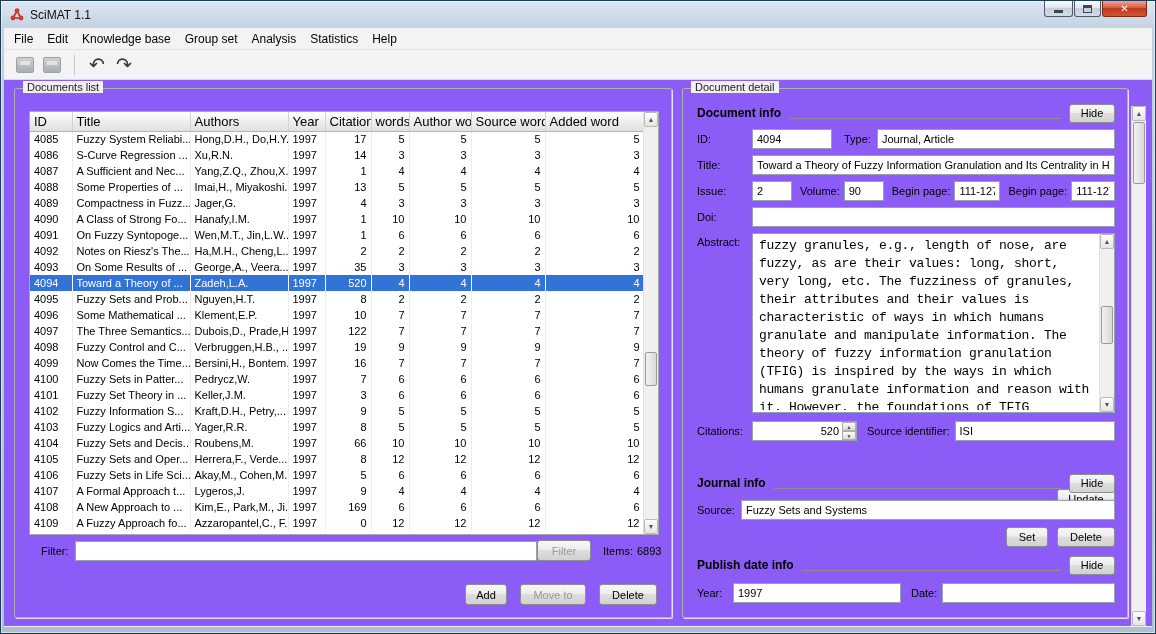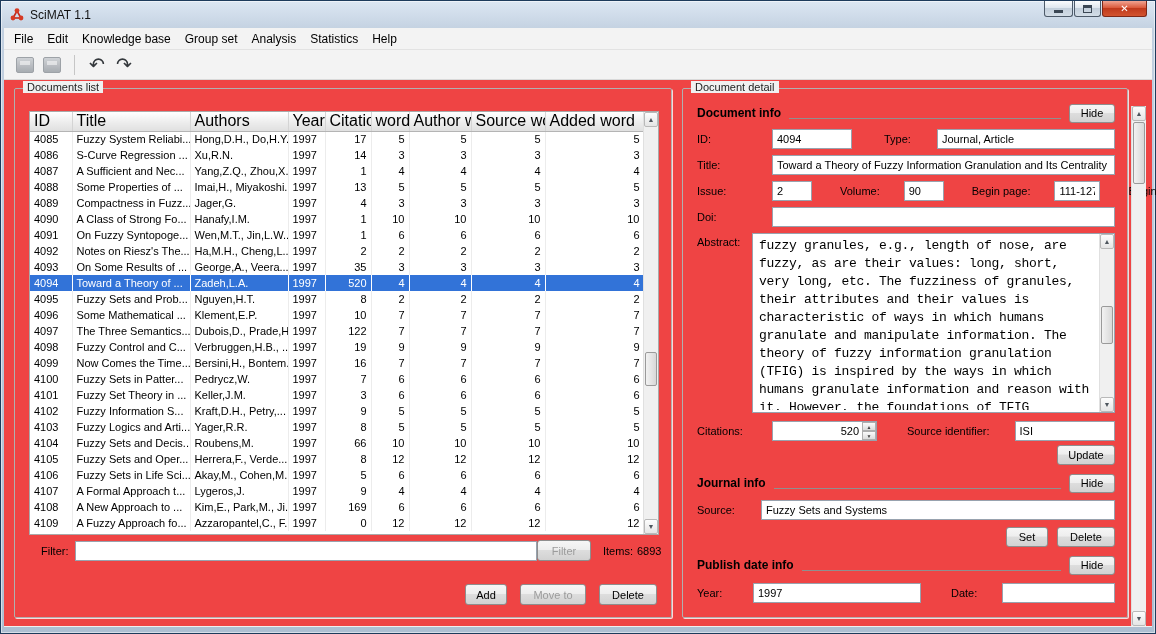--- a/index.html
+++ b/index.html
@@ -29,32 +29,32 @@
   .menu-item { font-size:12px; padding:3px 7px; cursor:default; }
 
   .toolbar { height:30px; display:flex; align-items:center; background:#f3f3f3; border-bottom:1px solid #d9d9d9; padding-left:10px; gap:5px; }
   .tool-icon { width:22px; height:20px; display:flex; align-items:center; justify-content:center; border-radius:2px; }
   .tool-block { width:18px; height:16px; border:1px solid #81878e; border-radius:2px;
     background: linear-gradient(#c3c7cc,#8f959c); opacity:.75; position:relative; }
   .tool-block::after { content:""; position:absolute; left:3px; top:3px; right:3px; height:4px; background:rgba(255,255,255,.55); }
   .tool-sep { width:1px; height:20px; background:#c6c6c6; margin:0 6px; }
   .arrow-glyph { font-size:19px; color:#34383c; line-height:20px; }
 
-  .content { position:relative; height:546px; background:#ef4444; }
+  .content { position:relative; height:546px; background:#8b5cf6; }
 
   
   .group { position:absolute; border:1px solid #b0b0b0; border-radius:2px; box-shadow: 1px 1px 0 rgba(255,255,255,.8); }
   .group-label { position:absolute; top:-8px; left:8px; background:#f0f0f0; padding:0 4px; font-size:11px; color:#222; }
   .docs-group { left:10px; top:8px; width:658px; height:530px; }
   .detail-group { left:678px; top:8px; width:446px; height:530px; }
 
   
   .table-wrap { position:absolute; left:14px; top:22px; width:630px; height:424px; border:1px solid #a9a9a9; background:#fff; overflow:hidden; }
   table.doc-table { border-collapse:collapse; table-layout:fixed; width:614px; }
-  .doc-table th { height:19px; font-weight:normal; text-align:left; padding:0 4px; font-size:16px;
+  .doc-table th { height:19px; font-weight:normal; text-align:left; padding:0 4px; font-size:13px;
     background: linear-gradient(#ffffff,#ebebeb 60%,#e0e0e0); border-right:1px solid #d4d4d4; border-bottom:1px solid #b4b4b4;
     overflow:hidden; white-space:nowrap; }
   .doc-table td { height:16px; padding:0 4px; font-size:11px; border-right:1px solid #ececec;
     overflow:hidden; white-space:nowrap; }
   .doc-table td.num { text-align:right; }
   .doc-table tr.selected td { background: var(--selection-blue,#3273d8); color:#fff; border-right-color:transparent; }
 
   
   .sb { position:absolute; background:#f0f0f0; border-left:1px solid #e0e0e0; }
   .sb-v { width:15px; }
@@ -79,21 +79,21 @@
   .btn.disabled { color:#9c9c9c; }
   .list-buttons { position:absolute; right:14px; top:495px; display:flex; gap:13px; }
 
   
   .detail-inner { position:absolute; left:14px; top:14px; right:12px; bottom:10px; display:flex; flex-direction:column; }
   .sect-head { display:flex; align-items:center; height:20px; }
   .sect-title { font-size:12px; font-weight:bold; white-space:nowrap; }
   .sect-line { flex:1; height:12px; border-bottom:1px solid #8f8f8f; margin:0 8px; }
   .hide-btn { width:46px; height:19px; }
 
-  .frow { display:flex; align-items:center; height:20px; margin-top:6px;gap:20px; }
+  .frow { display:flex; align-items:center; height:20px; margin-top:6px; }
   .flabel { white-space:nowrap; }
   .w55 { width:55px; flex:none; }
   .grow { flex:1; min-width:30px; }
 
   .abstract-row { margin-top:6px; height:180px; display:flex; align-items:flex-start; }
   .abstract-box { position:relative; flex:1; height:180px; border:1px solid #98a2ae; background:#fff; overflow:hidden; }
   .abstract-text { position:absolute; left:6px; top:3px; right:20px; bottom:2px;
     font-family:"Liberation Mono","DejaVu Sans Mono",monospace; font-size:13px; line-height:18px; letter-spacing:-0.3px; overflow:hidden; }
   .abstract-sb { top:0; bottom:0; right:0; width:15px; }
 
@@ -101,21 +101,21 @@
   .spinner-wrap .field { width:100%; text-align:right; padding-right:17px; }
   .spin-btns { position:absolute; right:1px; top:1px; width:14px; height:18px; display:flex; flex-direction:column; }
   .spin-btn { flex:1; border:1px solid #aeaeae; background:linear-gradient(#fbfbfb,#dcdcdc); font-size:5px; color:#444;
     display:flex; align-items:center; justify-content:center; }
 
   .right-btn-row { display:flex; justify-content:flex-end; gap:9px; }
   .update-row { margin-top:4px; height:20px; }
   .jrow-head { margin-top:8px; }
   .prow-head { margin-top:8px; }
   .mt7 { margin-top:7px; } .mt8 { margin-top:8px;justify-content:flex-end; }
-  .btn-update { width:58px; height:20px; }
+  .btn-update { width:58px; height:20px;margin-top:44px; }
   .btn-set { width:42px; height:20px; }
   .btn-del2 { width:58px; height:20px; }
 
   .panel-sb { left:1127px; top:26px; width:15px; height:520px; }
 </style>
 </head>
 <body>
 
 <div class="window">
 

